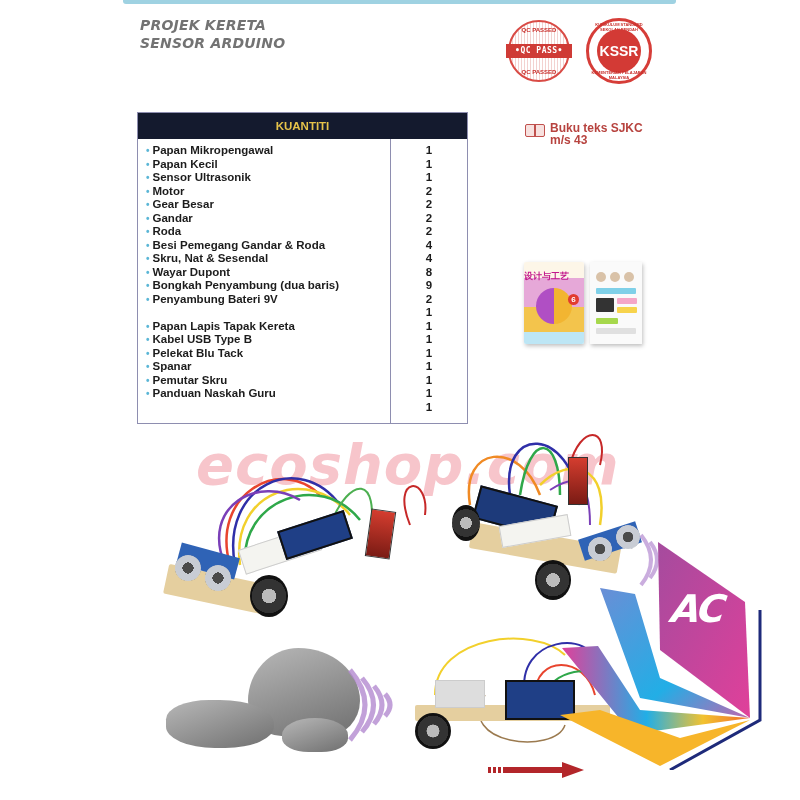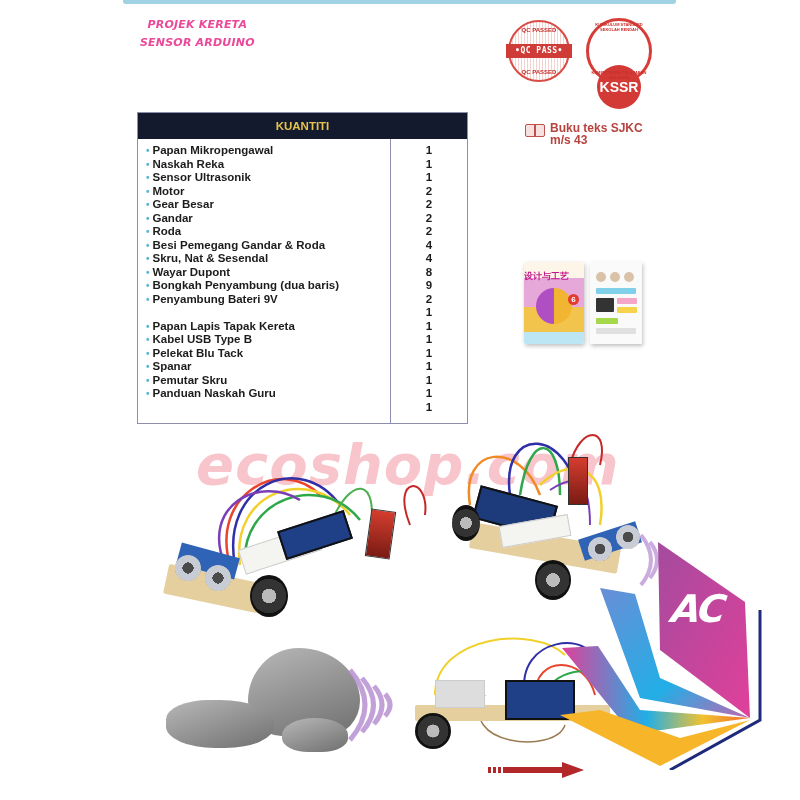--- a/index.html
+++ b/index.html
@@ -1,32 +1,32 @@
 <!DOCTYPE html>
 <html><head>
   <meta charset="utf-8">
   <style>
     * { box-sizing: border-box; margin: 0; padding: 0; }
     html, body { width: 800px; height: 800px; background: #ffffff; overflow: hidden; }
     body { position: relative; font-family: "Liberation Sans", "DejaVu Sans", sans-serif; }
 
     .top-bar { position: absolute; left: 123px; top: 0; width: 553px; height: 4px; background: #9fd2e2; border-radius: 0 0 3px 3px; }
 
-    .title { position: absolute; left: 140px; top: 16px; font-weight: 900; font-style: italic; font-size: 11px; line-height: 18px; color: #ec4899; letter-spacing: 0.2px; text-align: center; }
+    .title { position: absolute; left: 140px; top: 16px; font-weight: 900; font-style: italic; font-size: 14px; line-height: 18px; color: #737373; letter-spacing: 0.2px; }
     .title div { font-family: "DejaVu Sans", sans-serif; font-weight: bold; font-style: italic; }
 
     .badge { position: absolute; border-radius: 50%; }
     .qc-badge { left: 508px; top: 20px; width: 62px; height: 62px; border: 2px solid #d94b45; background: repeating-linear-gradient(90deg, #fff 0 2px, #f3d2d0 2px 3px); }
     .qc-badge .ring-txt { position: absolute; width: 100%; text-align: center; font-size: 6px; font-weight: bold; color: #c9302c; }
     .qc-badge .ring-top { top: 5px; }
     .qc-badge .ring-bottom { bottom: 5px; }
     .qc-badge .ribbon { position: absolute; left: -4px; top: 22px; width: 66px; height: 14px; background: #cf3b36; color: #fff; font-size: 8px; font-weight: bold; text-align: center; line-height: 14px; letter-spacing: 0.5px; font-family: "DejaVu Sans Mono", monospace; }
 
     .kssr-badge { left: 586px; top: 18px; width: 66px; height: 66px; border: 3px solid #d63d38; background: #fff; }
-    .kssr-badge .inner { position: absolute; left: 8px; top: 8px; width: 44px; height: 44px; border-radius: 50%; background: #d33a35; color: #fff; font-weight: bold; font-size: 14px; line-height: 44px; text-align: center; margin-top: 36px; }
+    .kssr-badge .inner { position: absolute; left: 8px; top: 8px; width: 44px; height: 44px; border-radius: 50%; background: #d33a35; color: #fff; font-weight: bold; font-size: 14px; line-height: 44px; text-align: center; }
     .kssr-badge .ring-txt { position: absolute; width: 100%; text-align: center; font-size: 4px; color: #c9302c; font-weight: bold; }
     .kssr-badge .ring-top { top: 1px; }
     .kssr-badge .ring-bottom { bottom: 1px; }
 
     .table { position: absolute; left: 137px; top: 112px; width: 331px; height: 312px; border: 1.5px solid #8e8eb0; }
     .thead { display: flex; height: 26px; background: #141a2e; }
     .th { color: #e6c34a; font-weight: bold; font-size: 11.5px; line-height: 26px; }
     .th-comp { width: 253px; padding-left: 9px; border-right: 1px solid #6a6a80; }
     .th-qty { flex: 1; text-align: center; }
     .tbody { position: relative; display: flex; height: 284px; }
@@ -92,21 +92,21 @@
   <div class="ring-txt ring-bottom">KEMENTERIAN PELAJARAN MALAYSIA</div>
 </div>
 
 <div class="table">
   <div class="thead">
     <div class="th th-qty">KUANTITI</div>
   </div>
   <div class="tbody">
     <div class="col-comp" id="col-comp">
         <div class="row"><span class="bullet">•</span><span>Papan Mikropengawal</span></div>
-        <div class="row"><span class="bullet">•</span><span>Naskah Reka</span></div>
+        <div class="row"><span class="bullet">•</span><span>Papan Kecil</span></div>
         <div class="row"><span class="bullet">•</span><span>Sensor Ultrasonik</span></div>
         <div class="row"><span class="bullet">•</span><span>Motor</span></div>
         <div class="row"><span class="bullet">•</span><span>Gear Besar</span></div>
         <div class="row"><span class="bullet">•</span><span>Gandar</span></div>
         <div class="row"><span class="bullet">•</span><span>Roda</span></div>
         <div class="row"><span class="bullet">•</span><span>Besi Pemegang Gandar &amp; Roda</span></div>
         <div class="row"><span class="bullet">•</span><span>Skru, Nat &amp; Sesendal</span></div>
         <div class="row"><span class="bullet">•</span><span>Wayar Dupont</span></div>
         <div class="row"><span class="bullet">•</span><span>Bongkah Penyambung (dua baris)</span></div>
         <div class="row"><span class="bullet">•</span><span>Penyambung Bateri 9V</span></div>

